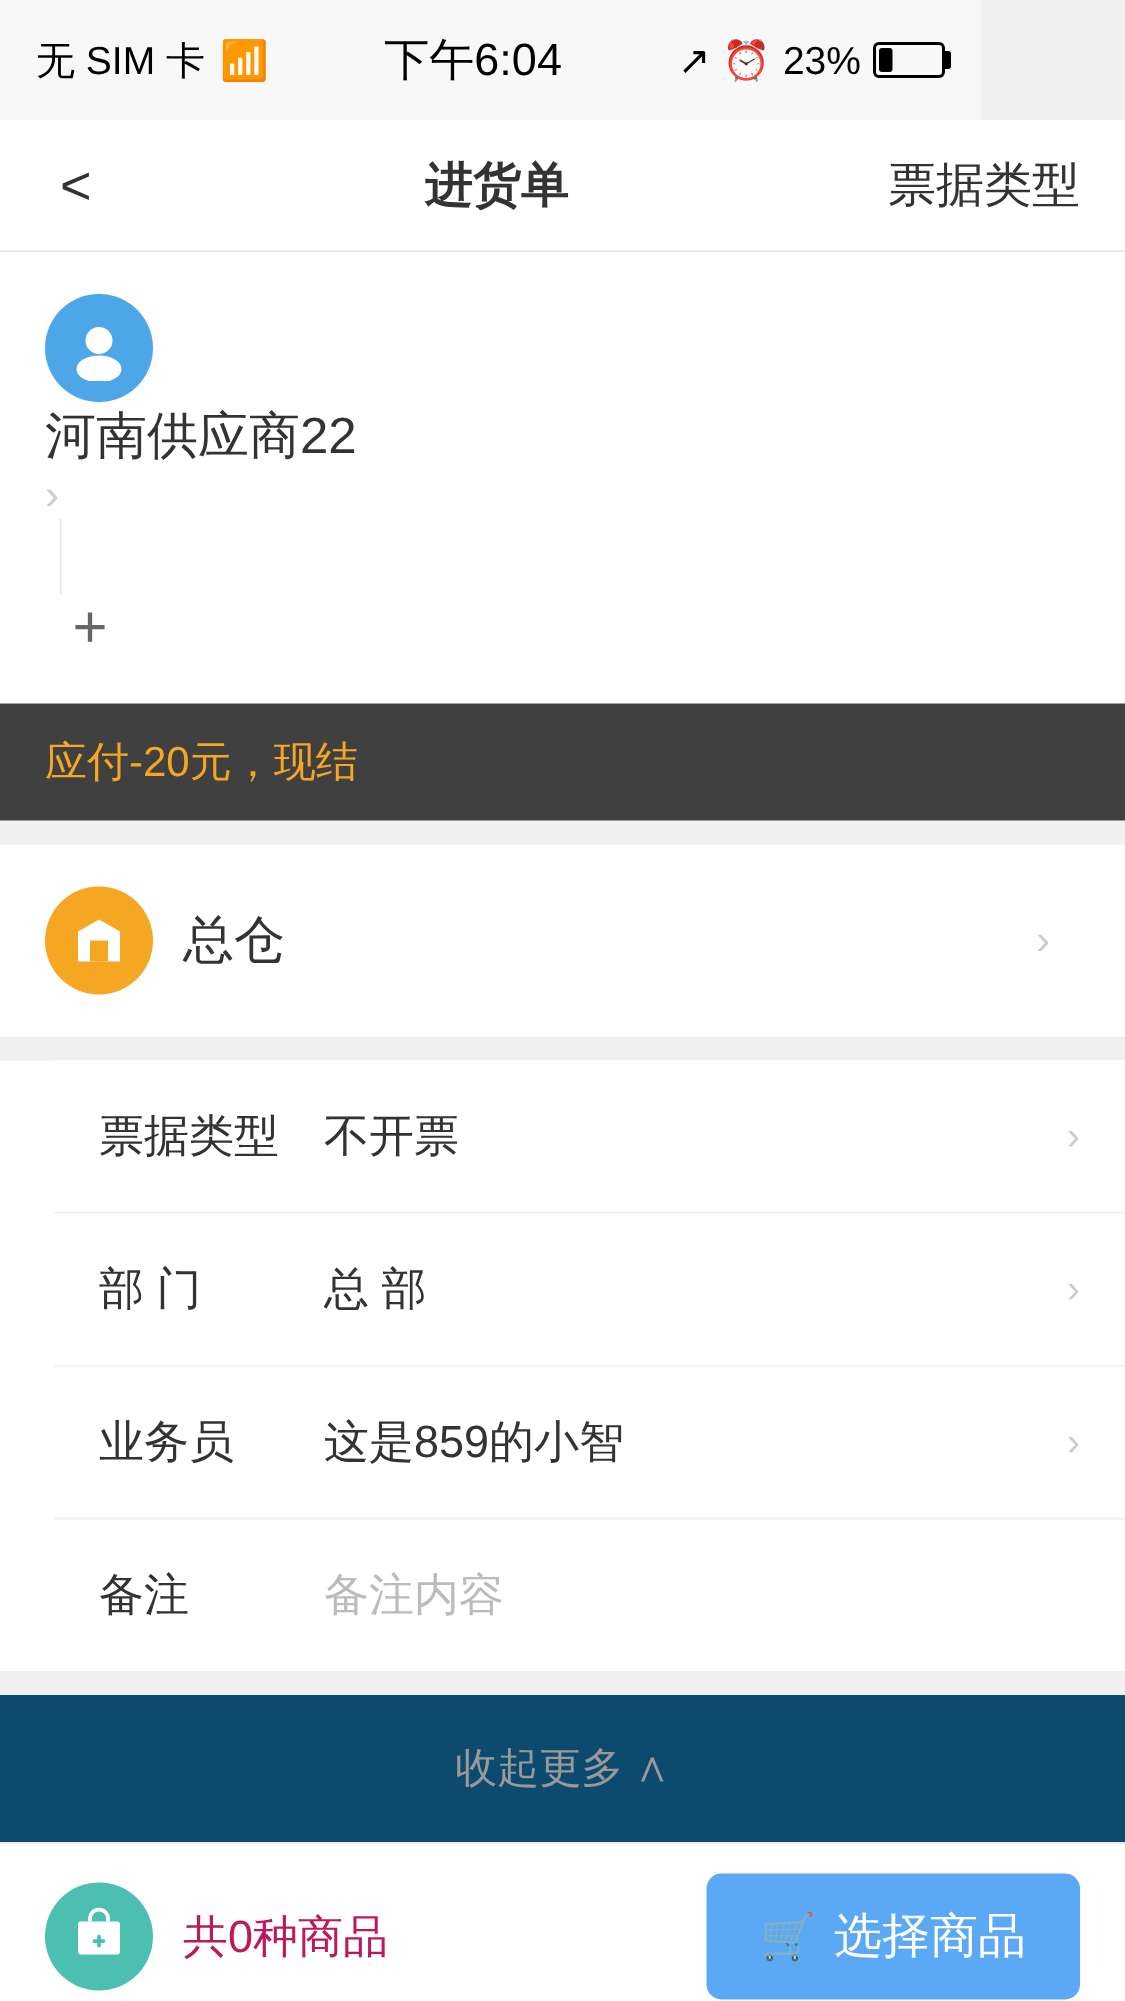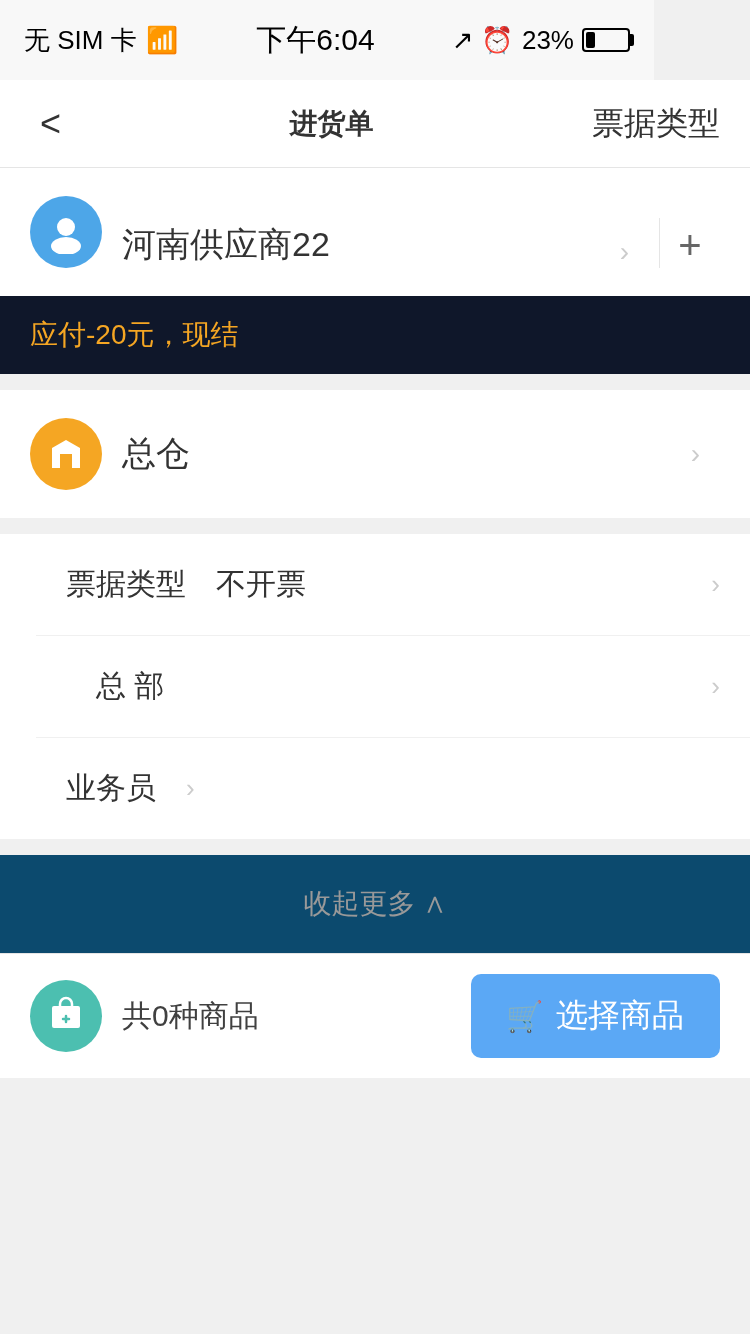--- a/index.html
+++ b/index.html
@@ -53,21 +53,21 @@
       padding: 0 30px;
       border-bottom: 1px solid #e5e5e5;
     }
     .nav-back {
       font-size: 36px;
       color: #333;
       cursor: pointer;
       padding: 10px;
     }
     .nav-title {
-      font-size: 28px;
+      font-size: 32px;
       font-weight: 600;
       color: #333;
     }
     .nav-action {
       font-size: 32px;
       color: #333;
       cursor: pointer;
     }
 
     
@@ -77,23 +77,24 @@
 
     
     .card {
       background: #fff;
       margin-bottom: 16px;
     }
 
     
     .supplier-row {
       display: flex;
-      align-items: flex-end;
+      align-items: flex-start;
       padding: 28px 30px;
       border-bottom: none;
+      flex-direction: column;
     }
     .supplier-avatar {
       width: 72px; height: 72px;
       border-radius: 50%;
       background: #4da6e8;
       display: flex; align-items: center; justify-content: center;
       margin-right: 20px;
       flex-shrink: 0;
     }
     .supplier-avatar svg { width: 44px; height: 44px; }
@@ -117,21 +118,21 @@
     }
     .vertical-divider {
       width: 1px;
       height: 50px;
       background: #e5e5e5;
       margin: 0 0 0 10px;
     }
 
     
     .notice-bar {
-      background: #0f172a;
+      background: #404040;
       padding: 20px 30px;
       font-size: 28px;
       color: #f5a623;
     }
 
     
     .form-row {
       display: flex;
       align-items: center;
       padding: 30px;
@@ -204,21 +205,21 @@
       width: 72px; height: 72px;
       border-radius: 50%;
       background: #4cbfb0;
       display: flex; align-items: center; justify-content: center;
       margin-right: 20px;
       flex-shrink: 0;
     }
     .product-count {
       flex: 1;
       font-size: 30px;
-      color: #404040;
+      color: #be185d;
     }
     .select-btn {
       background: #5ba8f5;
       color: #fff;
       border: none;
       border-radius: 10px;
       padding: 20px 36px;
       font-size: 32px;
       display: flex;
       align-items: center;
@@ -292,29 +293,35 @@
 
   <div class="card">
 
     <div class="form-row">
       <div class="form-label">票据类型</div>
       <div class="form-value">不开票</div>
       <div class="form-chevron">›</div>
     </div>
 
     <div class="form-row">
+      <div class="form-label">部 门</div>
       <div class="form-value">总 部</div>
       <div class="form-chevron">›</div>
     </div>
 
     <div class="form-row">
       <div class="form-label">业务员</div>
+      <div class="form-value">这是859的小智</div>
       <div class="form-chevron">›</div>
     </div>
 
+    <div class="form-row">
+      <div class="form-label">备注</div>
+      <div class="form-value placeholder">备注内容</div>
+    </div>
   </div>
 
   <div class="collapse-row">
     <span class="collapse-text">收起更多 ∧</span>
   </div>
 
   <div class="bottom-bar">
     <div class="product-icon">
       <svg width="40" height="40" viewBox="0 0 40 40" fill="none">
         <rect x="6" y="10" width="28" height="22" rx="2" fill="white"></rect>

